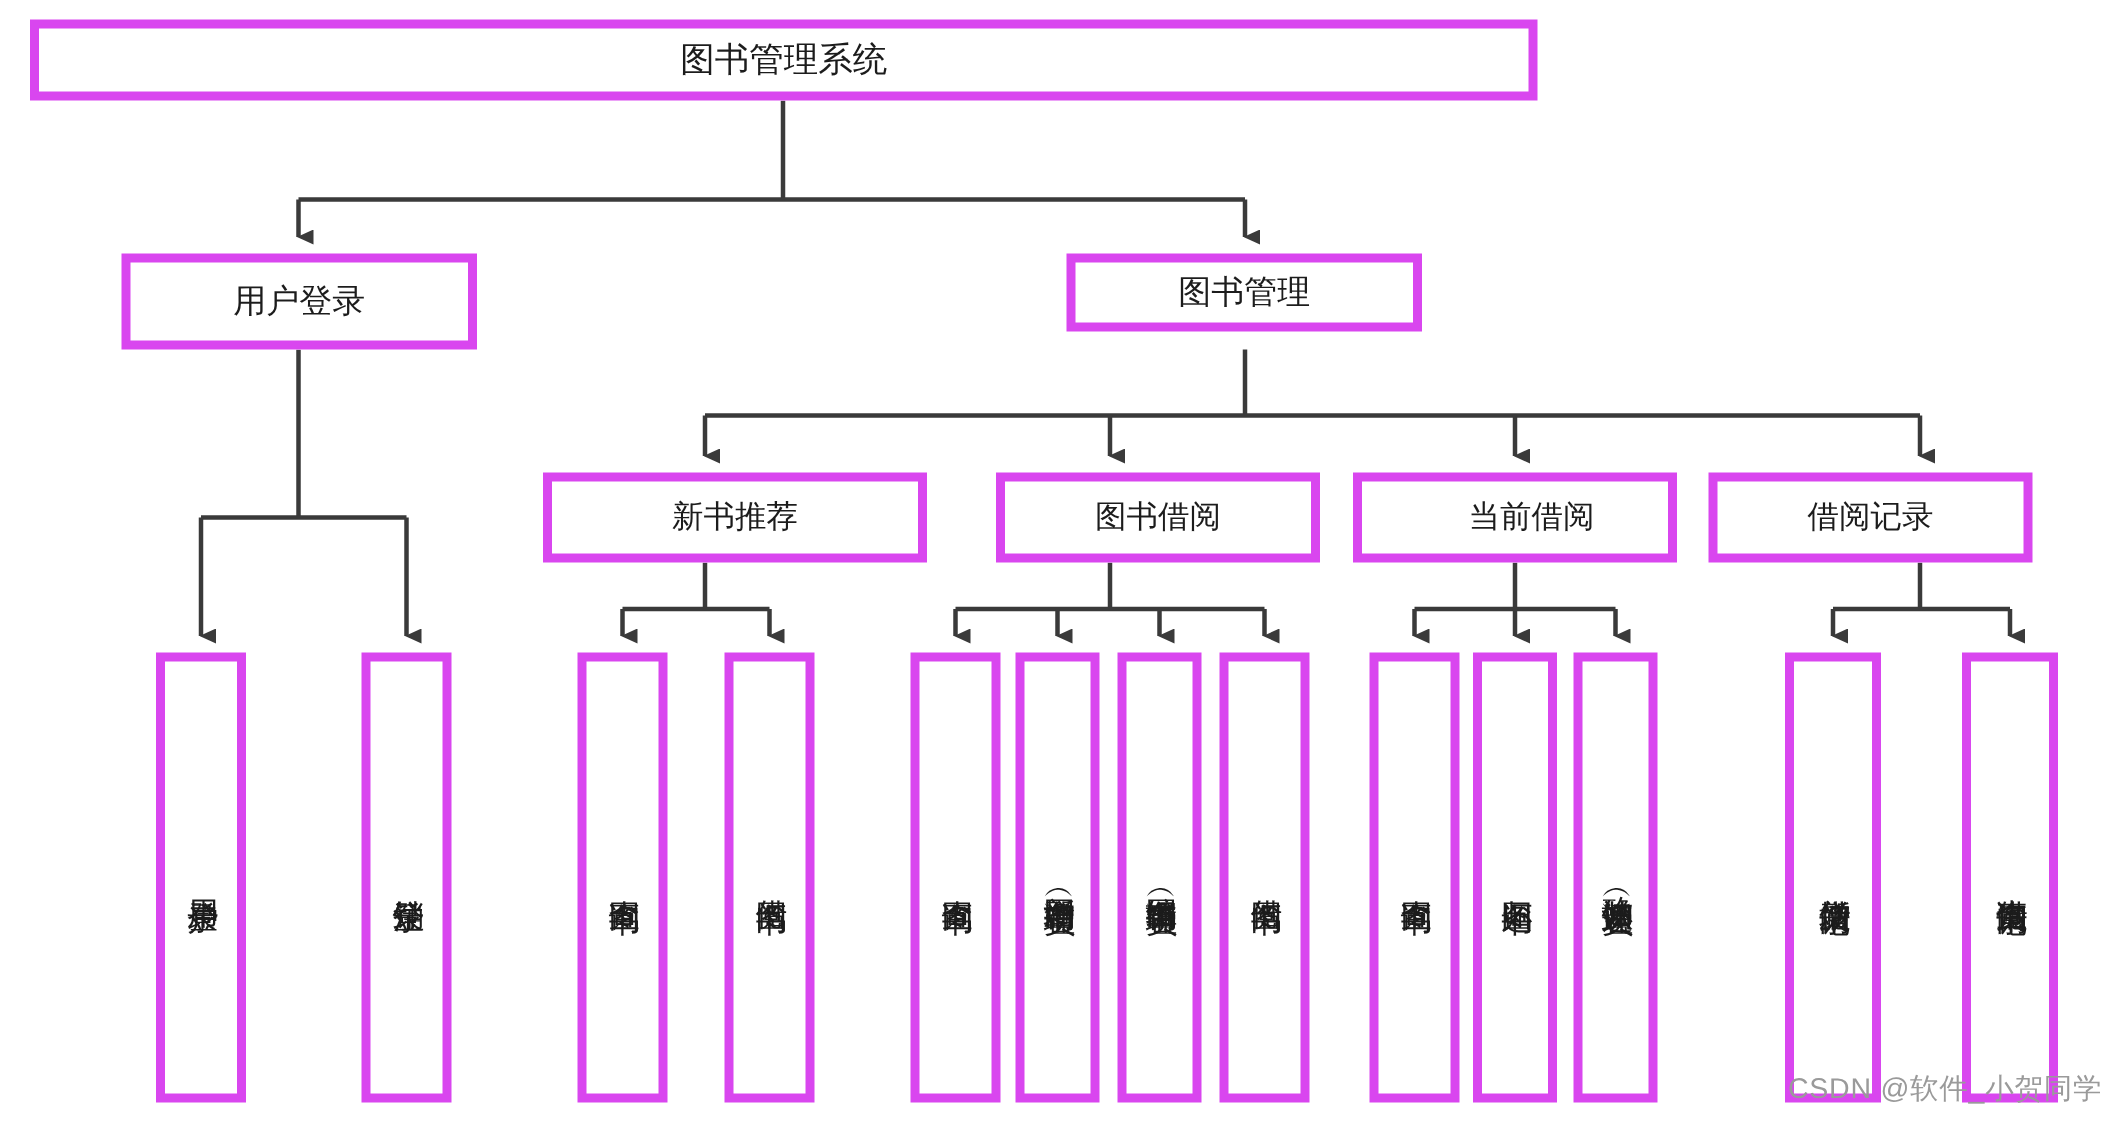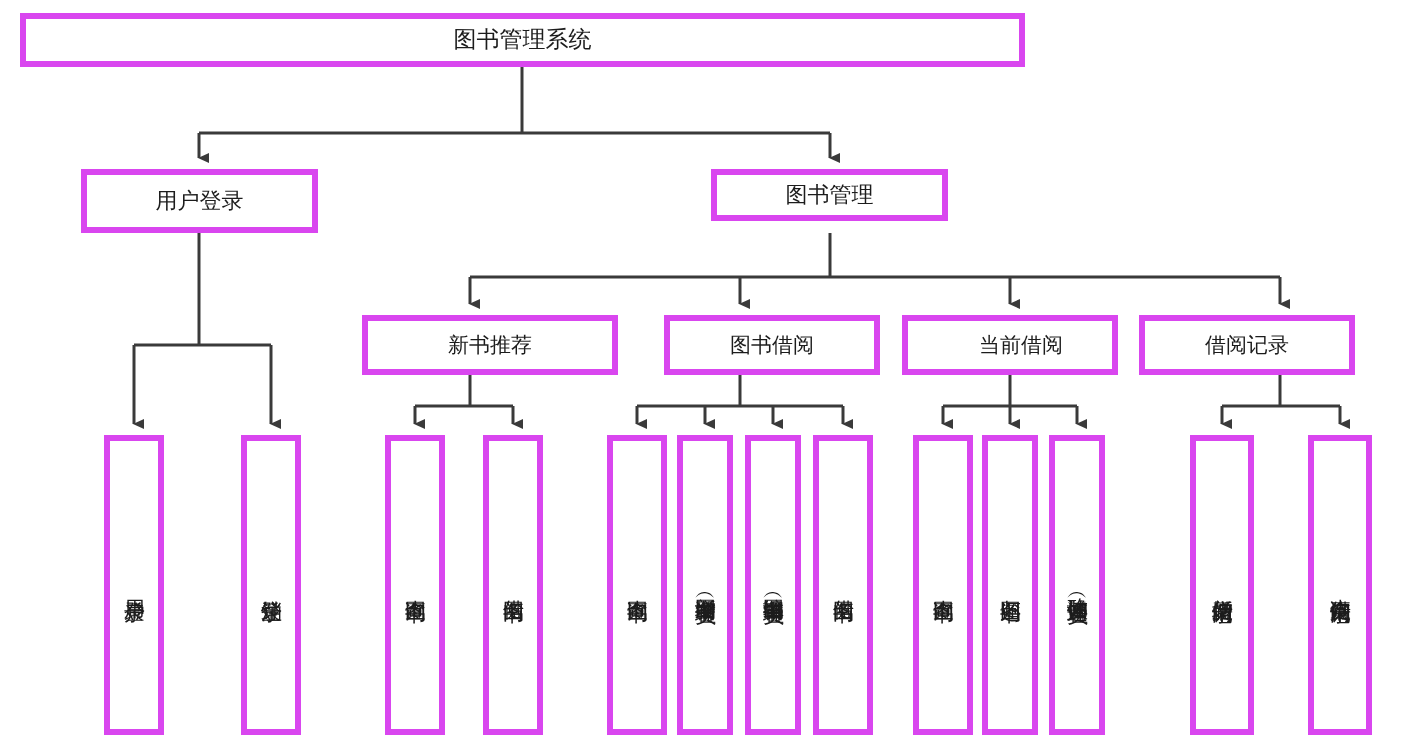--- a/index.html
+++ b/index.html
@@ -183,14 +183,17 @@
     <span class="label">确认归还（管理员）</span>
   </div>
 
   <div class="node leaf" style="left:1190px; top:435px; width:64px; height:300px;">
     <span class="label">新增借阅记录</span>
   </div>
   <div class="node leaf" style="left:1308px; top:435px; width:64px; height:300px;">
     <span class="label">查询借阅记录</span>
   </div>
 
+  <div class="watermark" style="left:1192px; top:713px;">
+    <span>CSDN @软件_小贺同学</span>
+  </div>
 
 </div>
 
 </body></html>

